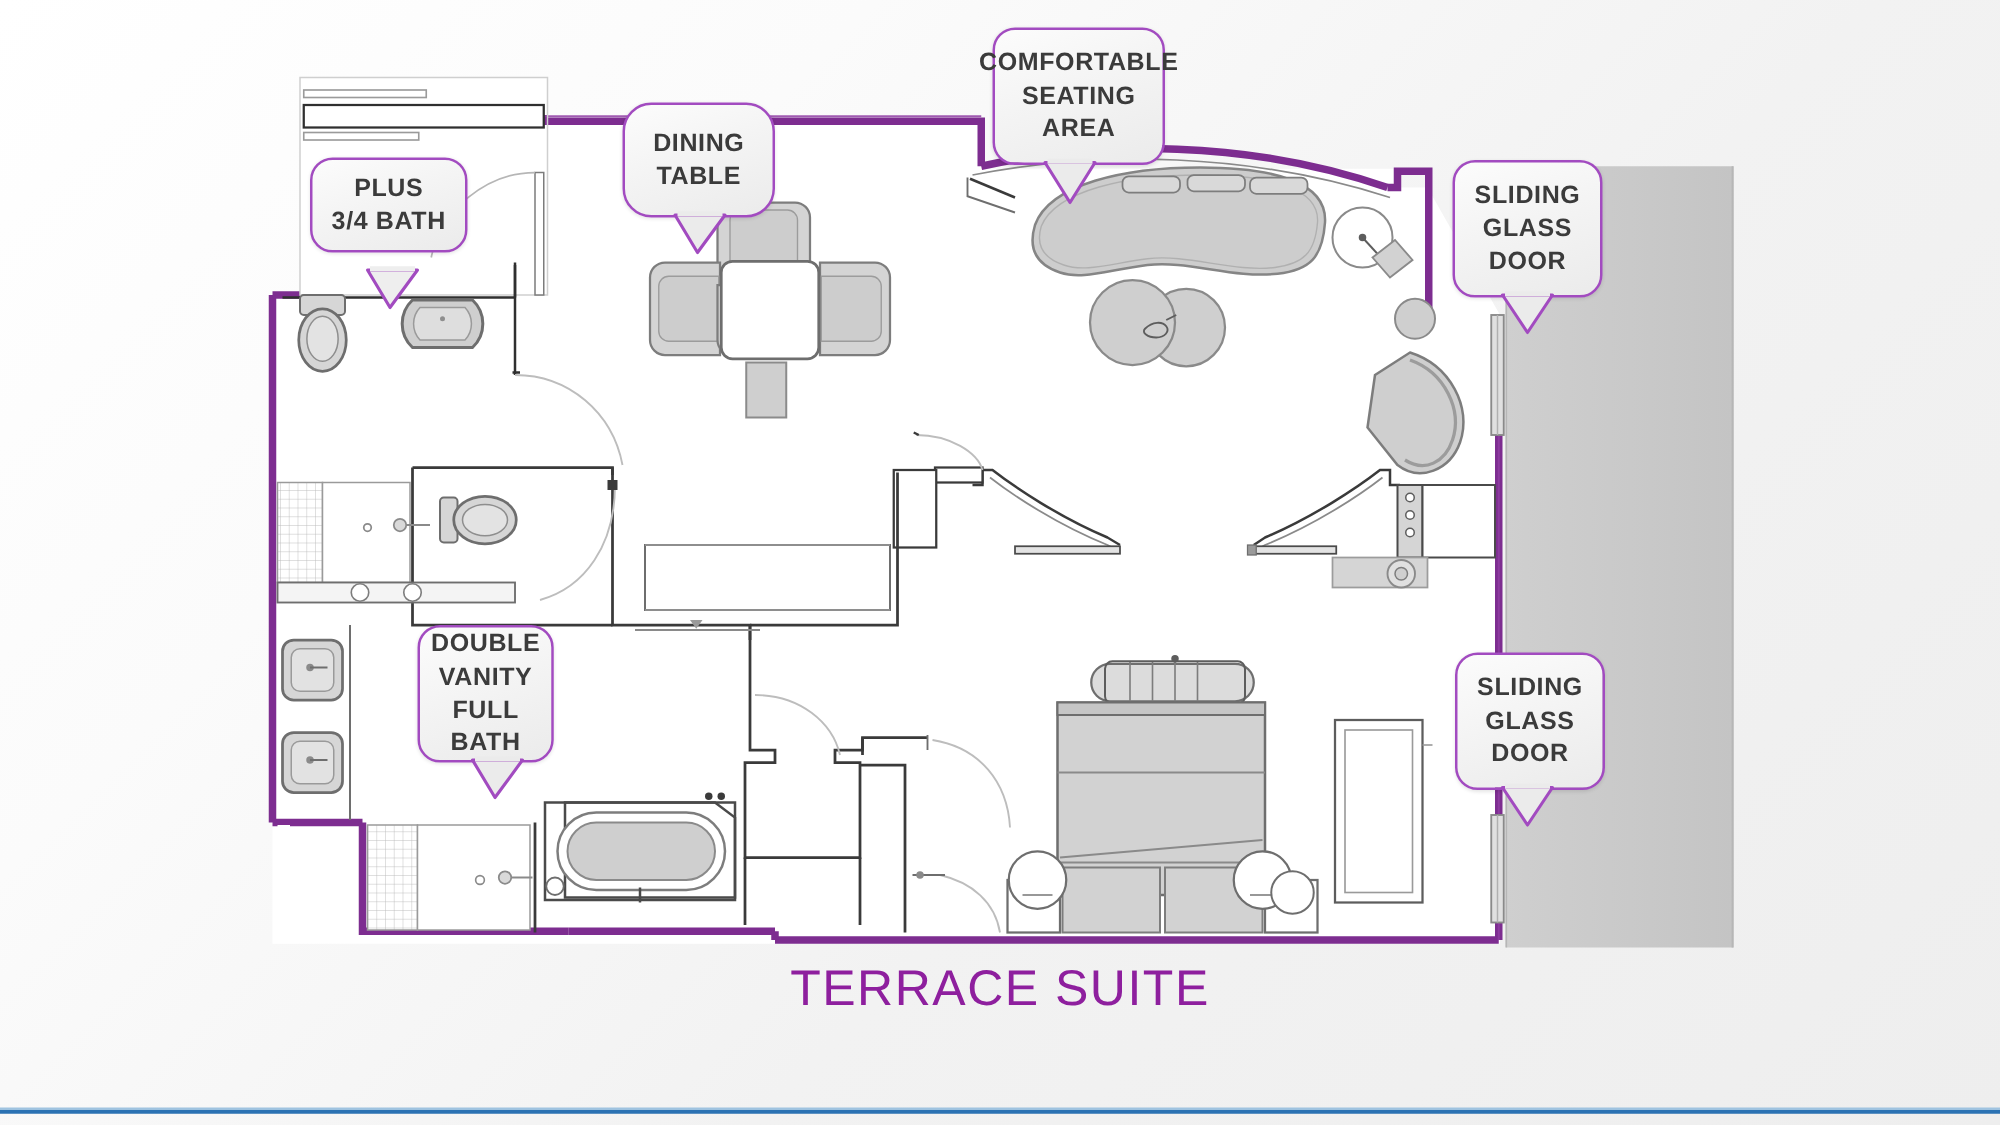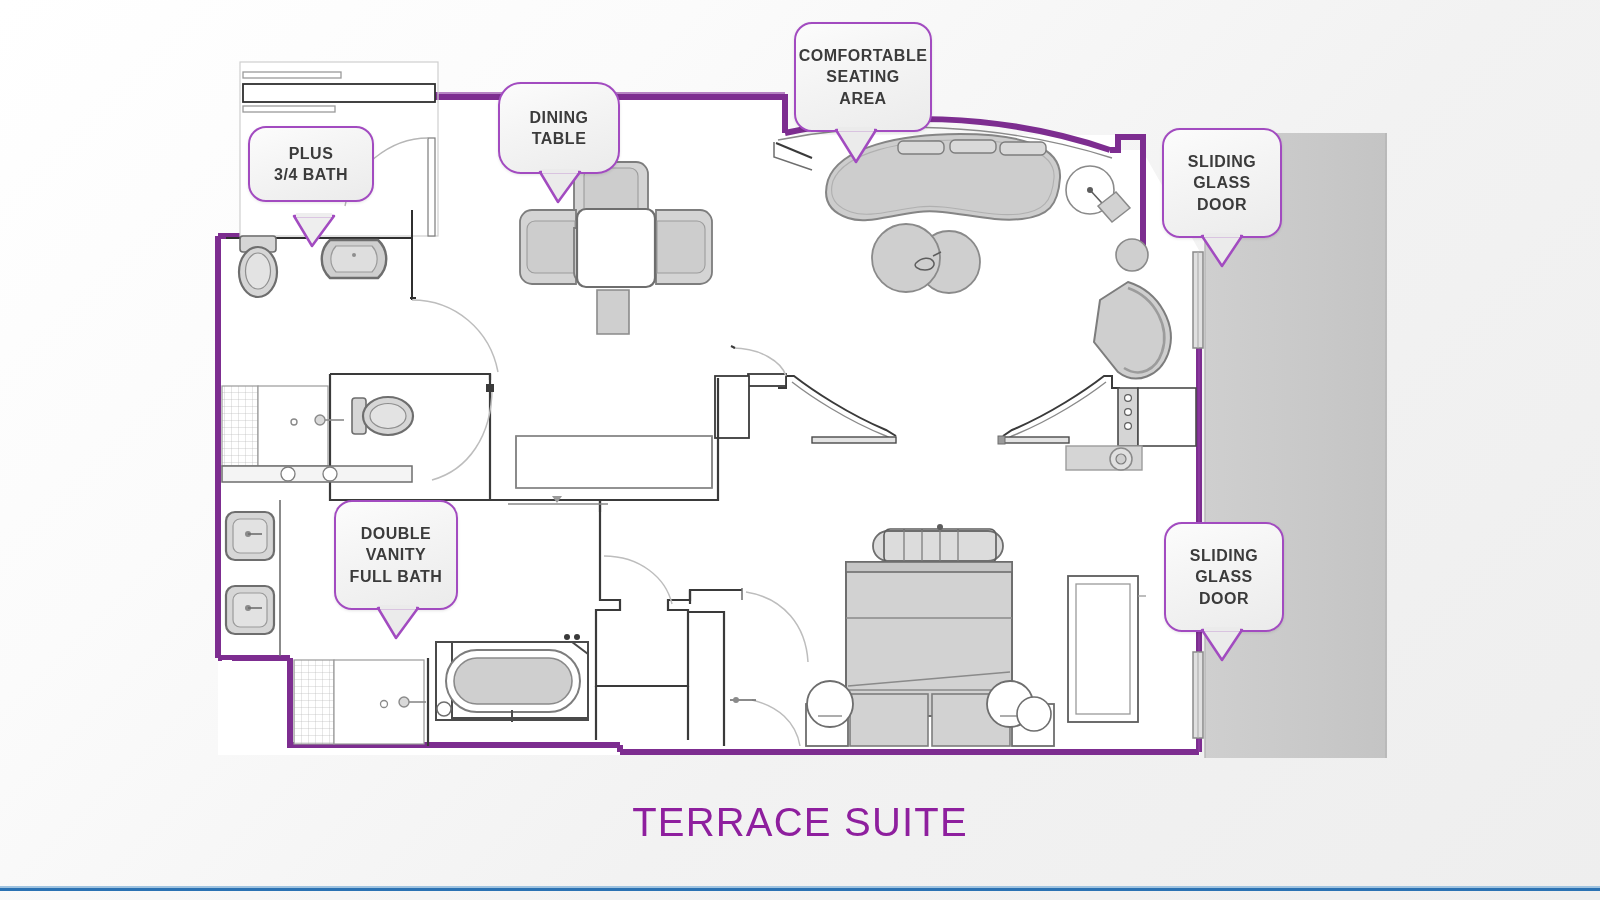--- a/index.html
+++ b/index.html
@@ -25,21 +25,21 @@
     height: 900px;
   }
   .callout {
     position: absolute;
     box-sizing: border-box;
     border: 2.5px solid #a24bc0;
     border-radius: 18px;
     background: linear-gradient(160deg, #fcfcfc 0%, #f4f4f4 45%, #ebebeb 100%);
     color: #3b3b3b;
     font-weight: bold;
-    font-size: 16px;
+    font-size: 20px;
     letter-spacing: 0.5px;
     line-height: 1.32;
     text-align: center;
     display: flex;
     align-items: center;
     justify-content: center;
     box-shadow: 0 1px 3px rgba(0,0,0,0.10);
     z-index: 40;
   }
   .callout .ctext { white-space: pre-line; padding: 2px 6px; }
@@ -453,38 +453,38 @@
   <div class="callout" style="left:1162px; top:128px; width:120px; height:110px;">
     <span class="ctext">SLIDING
 GLASS
 DOOR</span>
   </div>
   <svg class="tail-svg" style="left:1200px; top:234px;" width="44" height="34" viewBox="0 0 44 34">
     <path d="M2,2 L42,2 L22,32 Z" fill="#ebebeb" stroke="#a24bc0" stroke-width="2.5" stroke-linejoin="round"></path>
     <path d="M4,1 L40,1" stroke="#ebebeb" stroke-width="4"></path>
   </svg>
 
-  <div class="callout" style="left:334px; top:500px; width:124px; height:110px;">
+  <div class="callout" style="left:334px; top:500px; width:109px; height:110px;">
     <span class="ctext">DOUBLE
 VANITY
 FULL BATH</span>
   </div>
   <svg class="tail-svg" style="left:376px; top:606px;" width="44" height="34" viewBox="0 0 44 34">
     <path d="M2,2 L42,2 L20,32 Z" fill="#ebebeb" stroke="#a24bc0" stroke-width="2.5" stroke-linejoin="round"></path>
     <path d="M4,1 L40,1" stroke="#ebebeb" stroke-width="4"></path>
   </svg>
 
   <div class="callout" style="left:1164px; top:522px; width:120px; height:110px;">
     <span class="ctext">SLIDING
 GLASS
 DOOR</span>
   </div>
   <svg class="tail-svg" style="left:1200px; top:628px;" width="44" height="34" viewBox="0 0 44 34">
     <path d="M2,2 L42,2 L22,32 Z" fill="#ebebeb" stroke="#a24bc0" stroke-width="2.5" stroke-linejoin="round"></path>
     <path d="M4,1 L40,1" stroke="#ebebeb" stroke-width="4"></path>
   </svg>
 
-  <div id="suite-title" style="top:800px;">TERRACE SUITE</div>
+  <div id="suite-title" style="top:769px;">TERRACE SUITE</div>
 
   <div id="bottom-rule-soft" style="top:886px;"></div>
   <div id="bottom-rule" style="top:888px;"></div>
 
 </div>
 
 </body></html>

